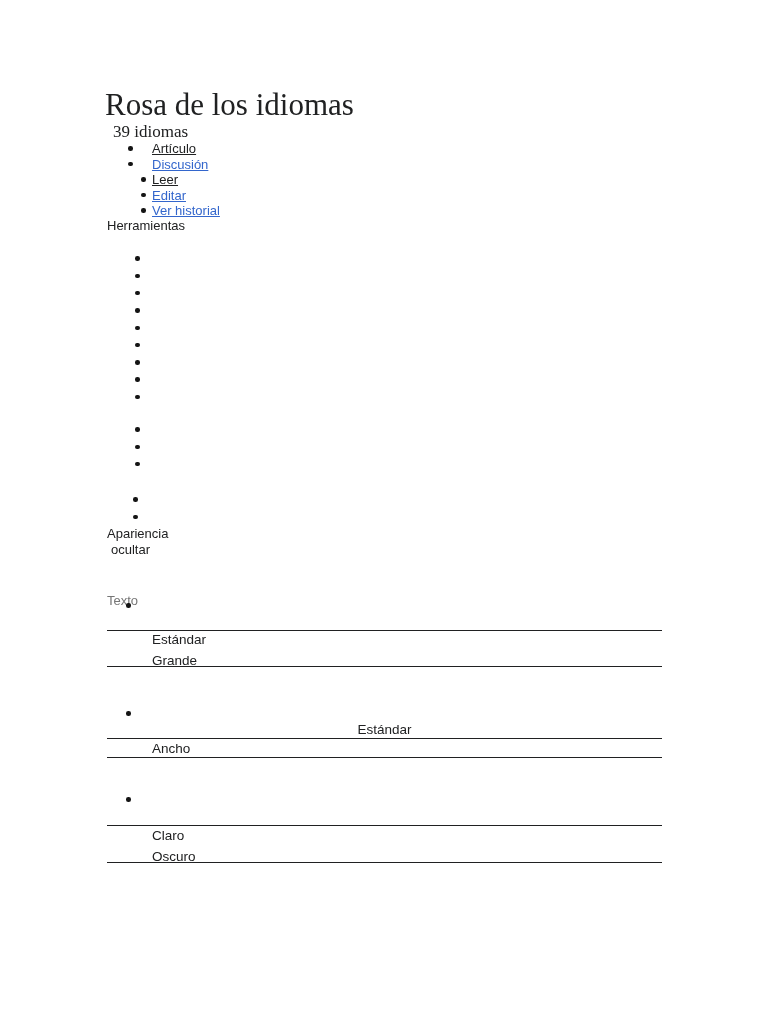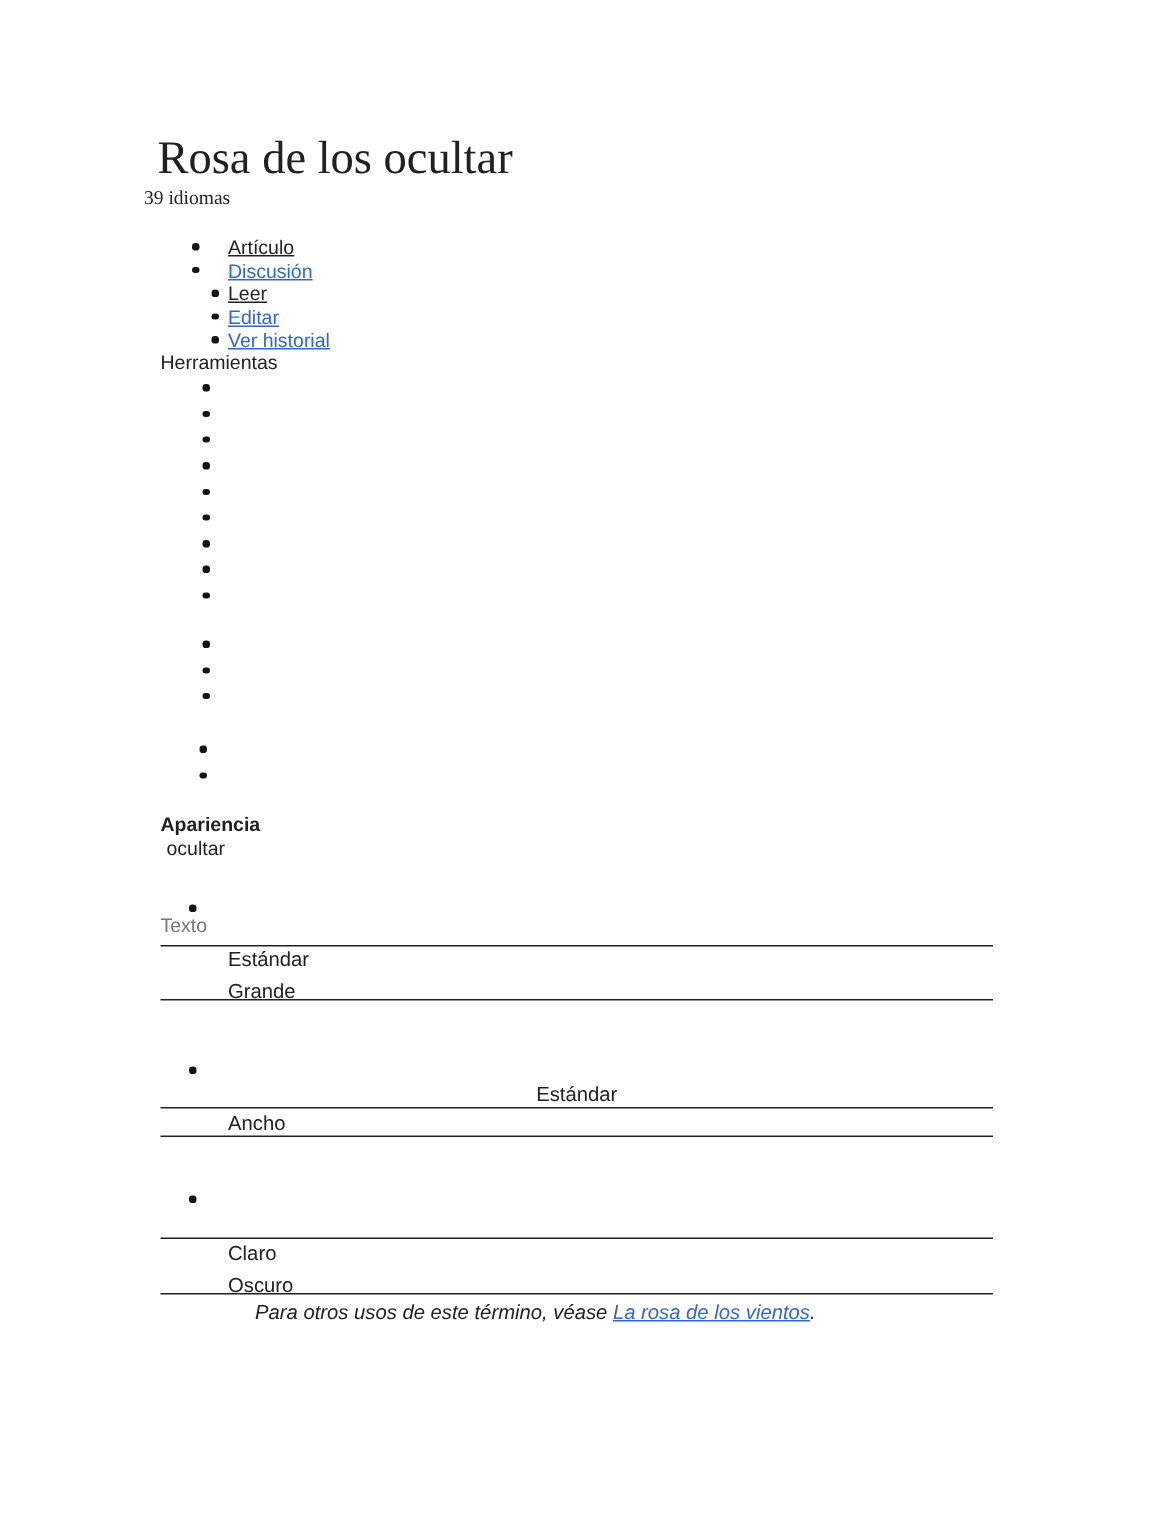--- a/index.html
+++ b/index.html
@@ -3,44 +3,44 @@
 <meta charset="utf-8">
 <style>
   html,body{margin:0;padding:0;background:#fff;}
   .page{
     position:relative;width:768px;height:1024px;background:#ffffff;
     font-family:"Liberation Sans",sans-serif;color:var(--text,#202122);
     overflow:hidden;
   }
   .abs{position:absolute;}
   .serif{font-family:"Liberation Serif",serif;}
-  .t{font-size:13px;line-height:15px;white-space:nowrap;margin-top:16px;}
+  .t{font-size:13px;line-height:15px;white-space:nowrap;}
   .t14{font-size:13.5px;line-height:15px;white-space:nowrap;}
   .center{left:107px;width:555px;text-align:center;}
   .gray{color:var(--gray,#767676);}
-  .bold{font-weight:bold;}
+  .bold{font-weight:normal;}
   .rule{left:107px;width:555px;height:0;border-top:1.2px solid #202122;}
   .bullet{position:absolute;width:4.5px;height:4.5px;border-radius:50%;background:#141414;}
   .lnk{color:var(--link-blue,#3366cc);text-decoration:underline;cursor:pointer;}
   .lnk.dark{color:var(--text,#202122);}
   .navrow{left:107px;width:400px;}
   .navrow a{margin-left:45px;}
   .erow{height:17.3px;position:relative;width:200px;}
   .erow .bullet{left:28px;top:6.4px;}
   .hatnote{font-style:italic;font-size:13.5px;line-height:16px;white-space:nowrap;}
   h1{margin:0;font-weight:normal;}
 </style>
 </head>
 <body>
 
 <div class="page">
 
-  <h1 class="abs serif" style="left:105px;top:88px;font-size:31px;line-height:34px;">Rosa de los ocultar</h1>
+  <h1 class="abs serif" style="left:105px;top:88px;font-size:31px;line-height:34px;">Rosa de los idiomas</h1>
 
-  <div class="abs serif" style="left:96px;top:124px;font-size:13px;line-height:15px;">39 idiomas</div>
+  <div class="abs serif" style="left:113px;top:124px;font-size:17px;line-height:15px;">39 idiomas</div>
 
   <div class="abs t navrow" style="top:141px">
     <span class="bullet" style="left:21px;top:5px"></span>
     <a class="lnk dark">Artículo</a>
   </div>
   <div class="abs t navrow" style="top:156.5px">
     <span class="bullet" style="left:21px;top:5px"></span>
     <a class="lnk">Discusión</a>
   </div>
   <div class="abs t navrow" style="top:172px">
@@ -124,17 +124,14 @@
   <div class="abs rule" style="top:738px"></div>
   <div class="abs t14" style="left:152px;top:741px">Ancho</div>
   <div class="abs rule" style="top:756.5px"></div>
 
   <span class="bullet abs" style="left:126px;top:797px"></span>
   <div class="abs rule" style="top:824.5px"></div>
   <div class="abs t14" style="left:152px;top:828px">Claro</div>
   <div class="abs t14" style="left:152px;top:849px">Oscuro</div>
   <div class="abs rule" style="top:862px"></div>
 
-  <div class="abs hatnote" style="left:170px;top:866.5px">
-    <span>Para otros usos de este término, véase </span><a class="lnk">La rosa de los vientos</a><span>.</span>
-  </div>
 
 </div>
 
 </body></html>

